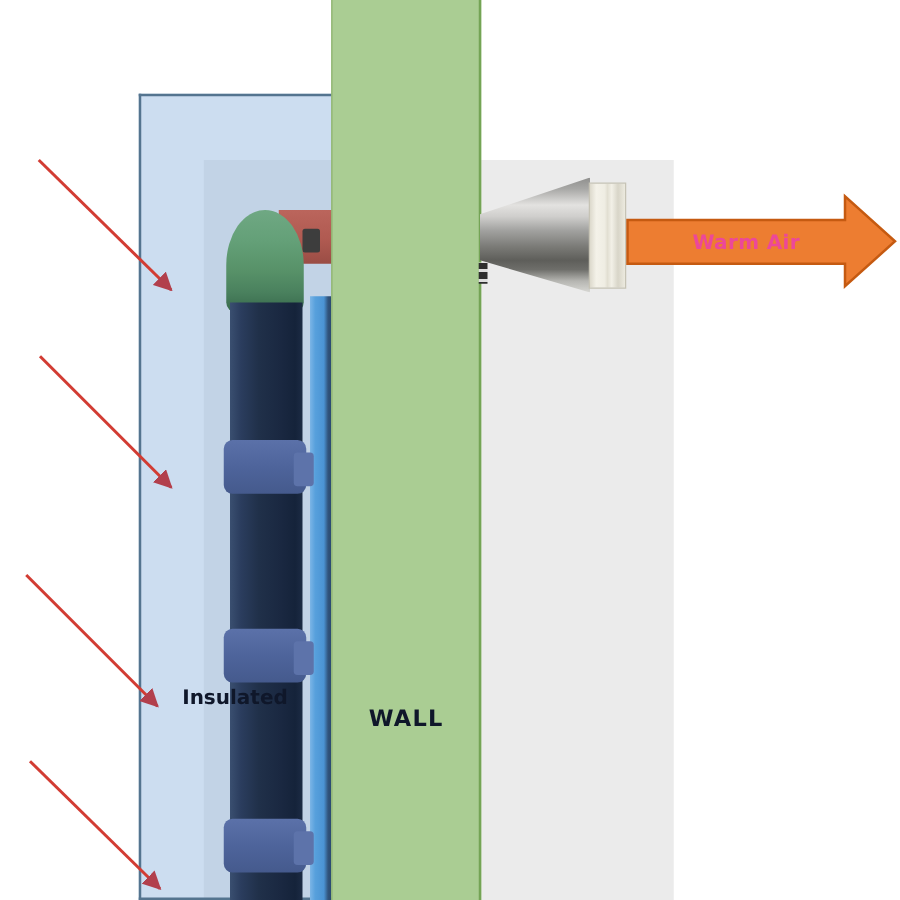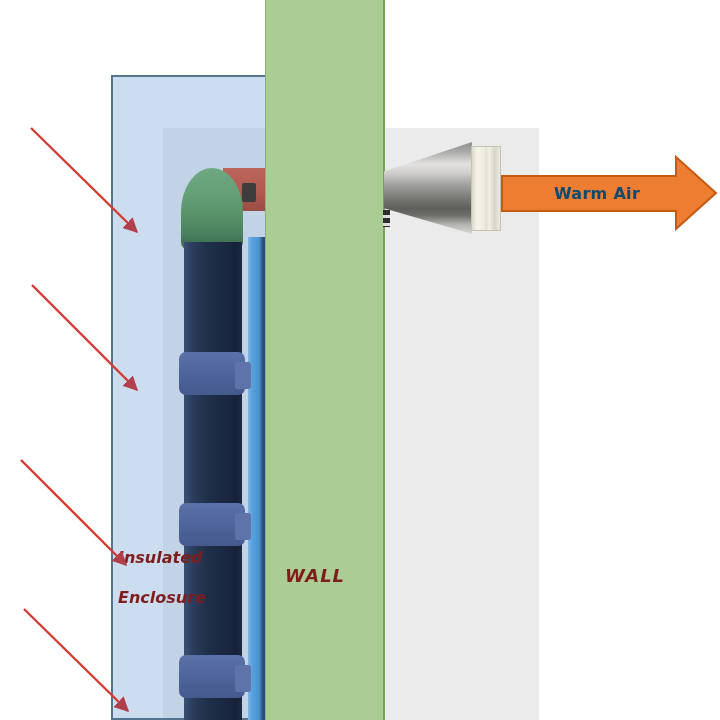--- a/index.html
+++ b/index.html
@@ -84,32 +84,32 @@
   .wall-clip{
     position:absolute;left:383px;top:210px;width:7px;height:17px;
     background:repeating-linear-gradient(180deg,#2e2e2e 0 5px,#dddddd 5px 8px);
   }
 
   
   .overlay{position:absolute;left:0;top:0;width:720px;height:720px;pointer-events:none;}
 
   
   .label{
-    position:absolute;font-style:italic;font-weight:bold;
-    font-size:16px;color:#7f1d1d;
+    position:absolute;font-weight:bold;
+    font-size:16px;color:#0f172a;text-align:center;
     font-family:"DejaVu Sans",sans-serif;
   }
   .label.insulated{left:118px;top:548px;width:140px;}
   .label.enclosure-l2{left:118px;top:588px;width:140px;}
   .label.wall-label{left:285px;top:565px;width:80px;font-size:18px;letter-spacing:1px;}
 
   .warm-air-label{
     position:absolute;left:508px;top:176px;width:168px;height:35px;
     display:flex;align-items:center;justify-content:center;
-    padding-left:10px;font-weight:bold;font-size:16px;color:#0c4a6e;
+    padding-left:10px;font-weight:bold;font-size:16px;color:#ec4899;
     letter-spacing:.3px;font-family:"DejaVu Sans",sans-serif;text-align:center;
   }
 </style>
 </head>
 <body>
 
 <div id="stage">
 
   <div class="interior"></div>
 
@@ -124,21 +124,20 @@
   <div class="wall"></div>
 
   <div class="pipe-cap"></div>
   <div class="pipe"></div>
 
   <div class="clamp c1"></div>
   <div class="clamp c2"></div>
   <div class="clamp c3"></div>
 
   <div class="label insulated">Insulated</div>
-  <div class="label enclosure-l2">Enclosure</div>
   <div class="label wall-label">WALL</div>
 
   <div class="diffuser-cone"></div>
   <div class="diffuser-flange"></div>
   <div class="wall-clip"></div>
 
   <svg class="overlay" viewBox="0 0 720 720" xmlns="http://www.w3.org/2000/svg">
     <defs>
       <marker id="rayHead" viewBox="0 0 10 10" refX="9" refY="5" markerWidth="6.2" markerHeight="6.2" orient="auto">
         <path d="M0,0 L10,5 L0,10 Z" fill="#b23f4c"></path>

